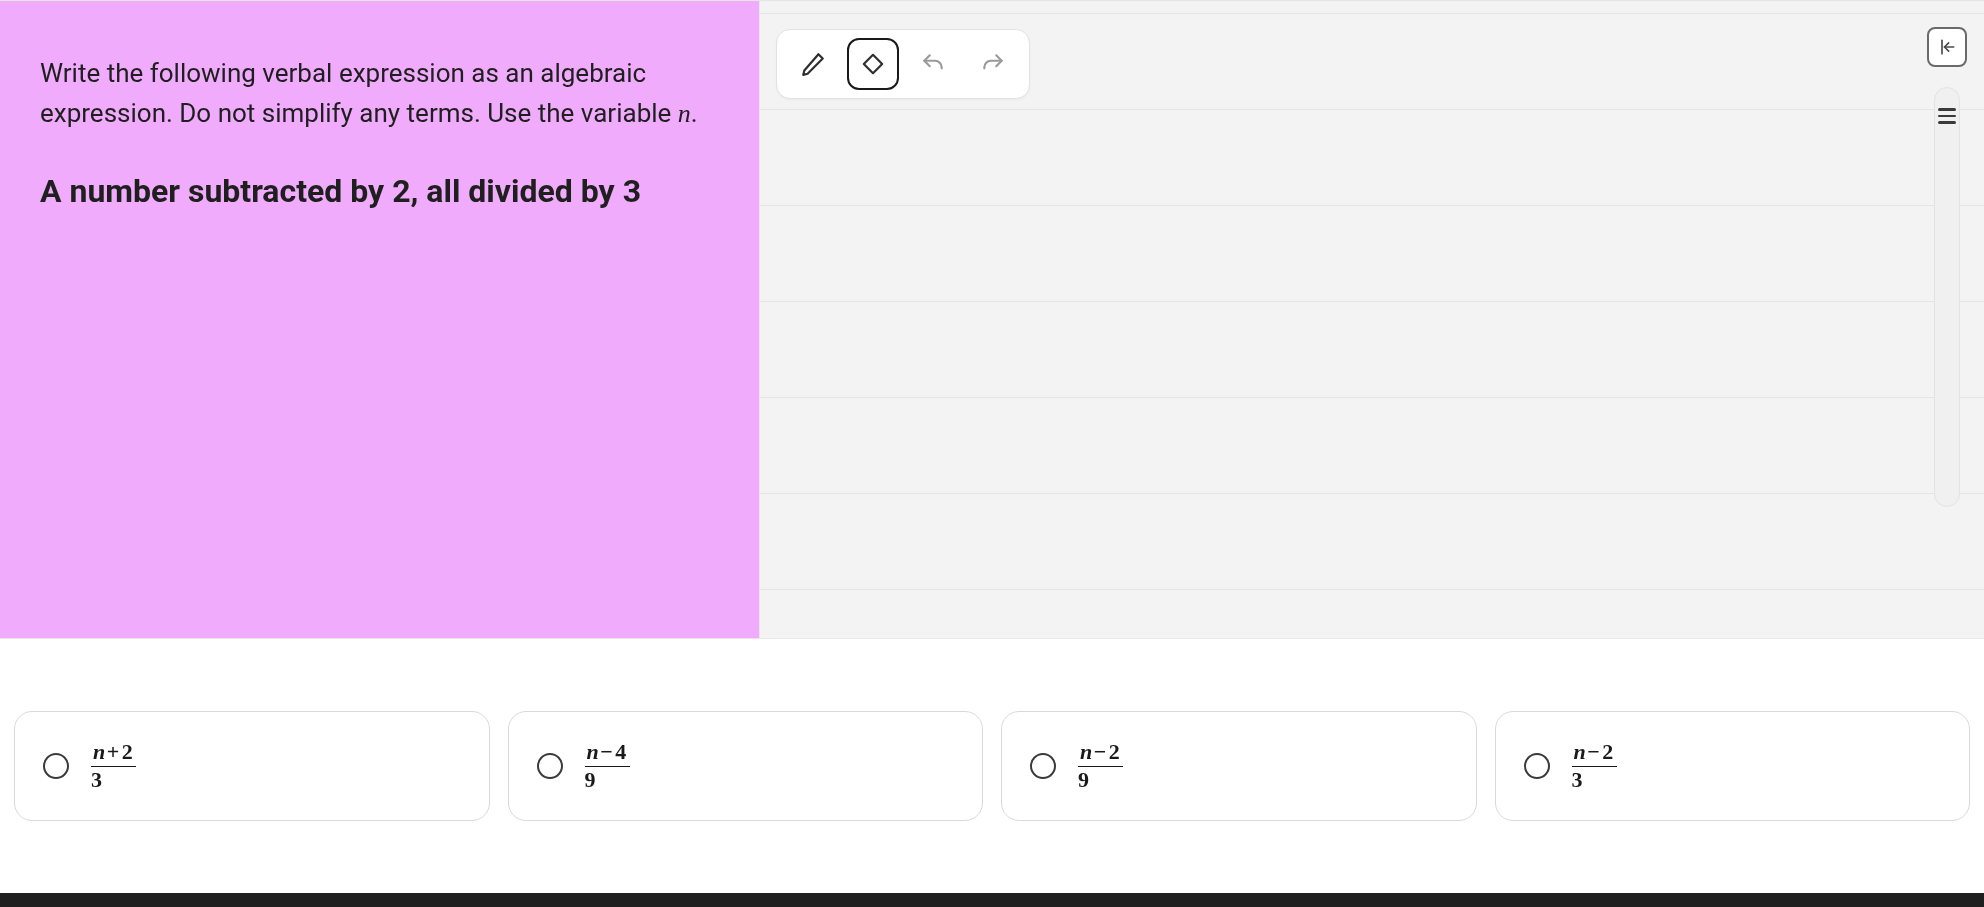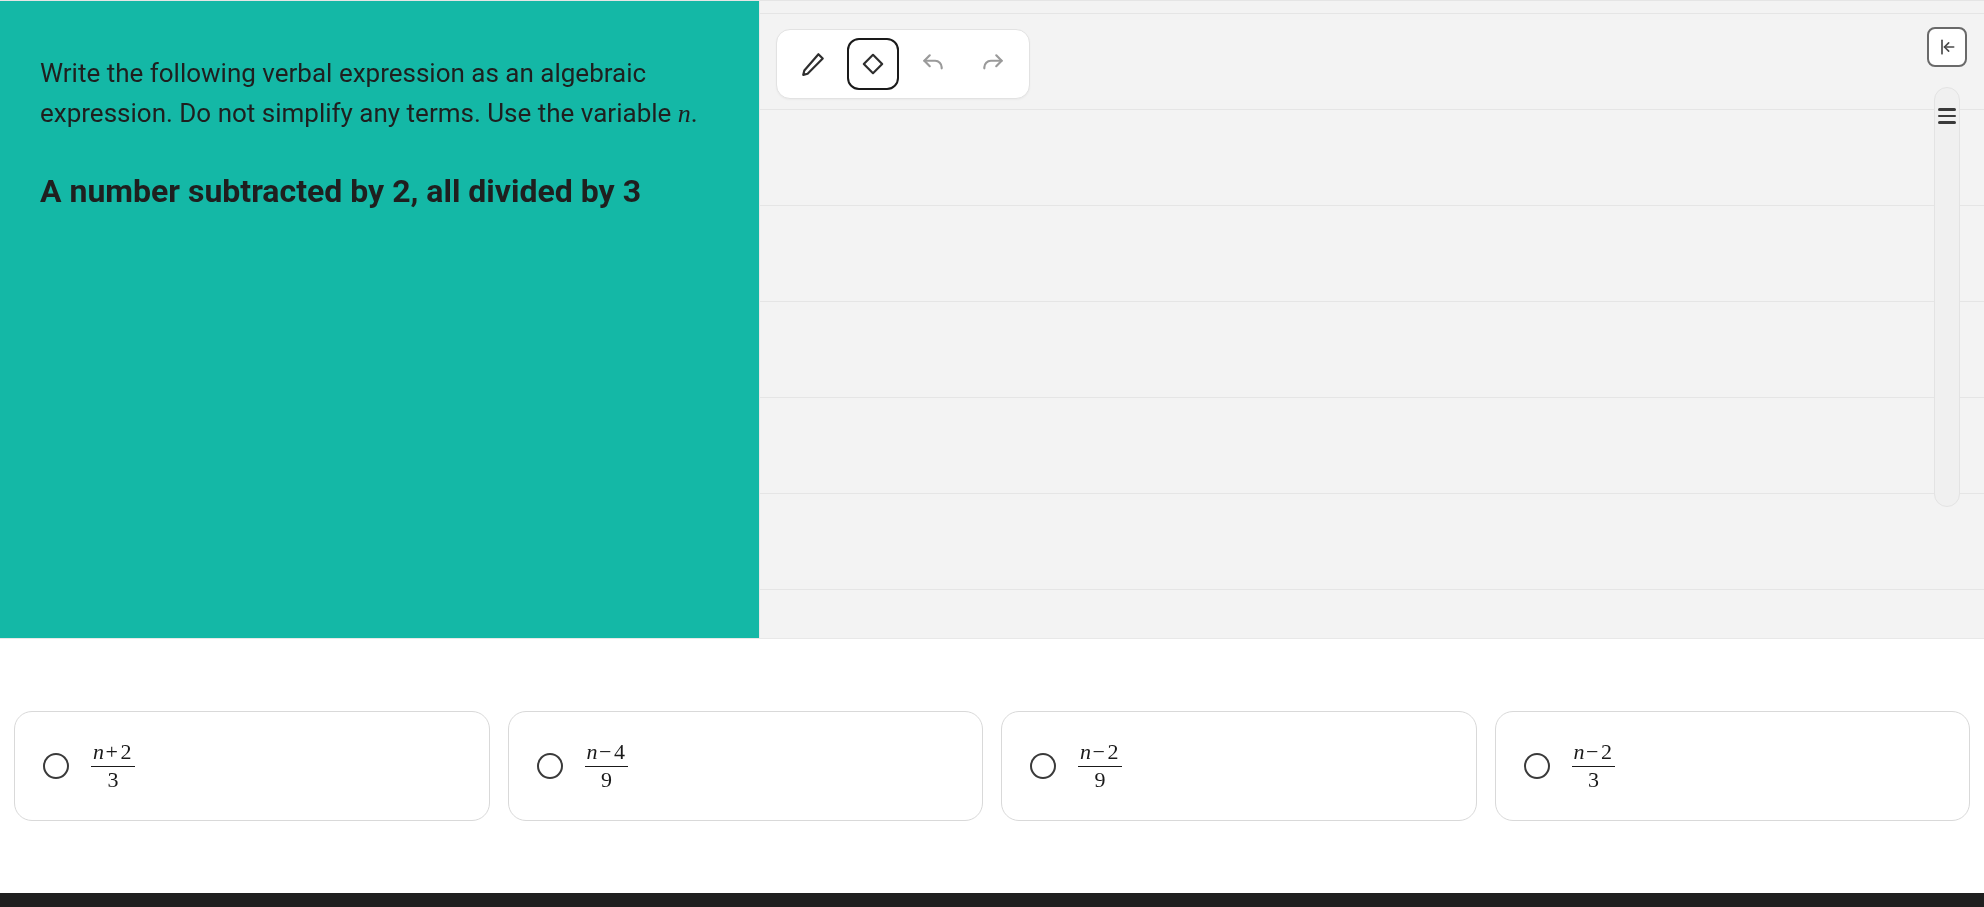--- a/index.html
+++ b/index.html
@@ -22,21 +22,21 @@
 
   
   .top {
     display: flex;
     flex: 1;
     min-height: 0;
     border-bottom: 1px solid #e8e8e8;
   }
   .question-panel {
     width: 760px;
-    background: #14b8a6;
+    background: #f0abfc;
     padding: 52px 40px 40px 40px;
     border-right: 1px solid #e8e8e8;
     font-size: 26px;
     line-height: 1.55;
     color: #1f1f1f;
   }
   .question-panel .instructions {
     font-weight: 400;
     margin-bottom: 34px;
   }
@@ -163,25 +163,26 @@
   .radio {
     width: 26px;
     height: 26px;
     border: 2.5px solid #3a3a3a;
     border-radius: 50%;
     flex-shrink: 0;
   }
   .fraction {
     display: inline-flex;
     flex-direction: column;
-    align-items: center;
+    align-items: flex-start;
     font-family: "Georgia", "Times New Roman", serif;
     font-size: 22px;
     line-height: 1.1;
     font-style: italic;
+    font-weight: bold;
   }
   .fraction .num {
     padding: 0 2px 1px 2px;
     border-bottom: 1.5px solid #1a1a1a;
     white-space: nowrap;
     letter-spacing: 0.5px;
   }
   .fraction .den {
     padding-top: 1px;
     font-style: normal;

